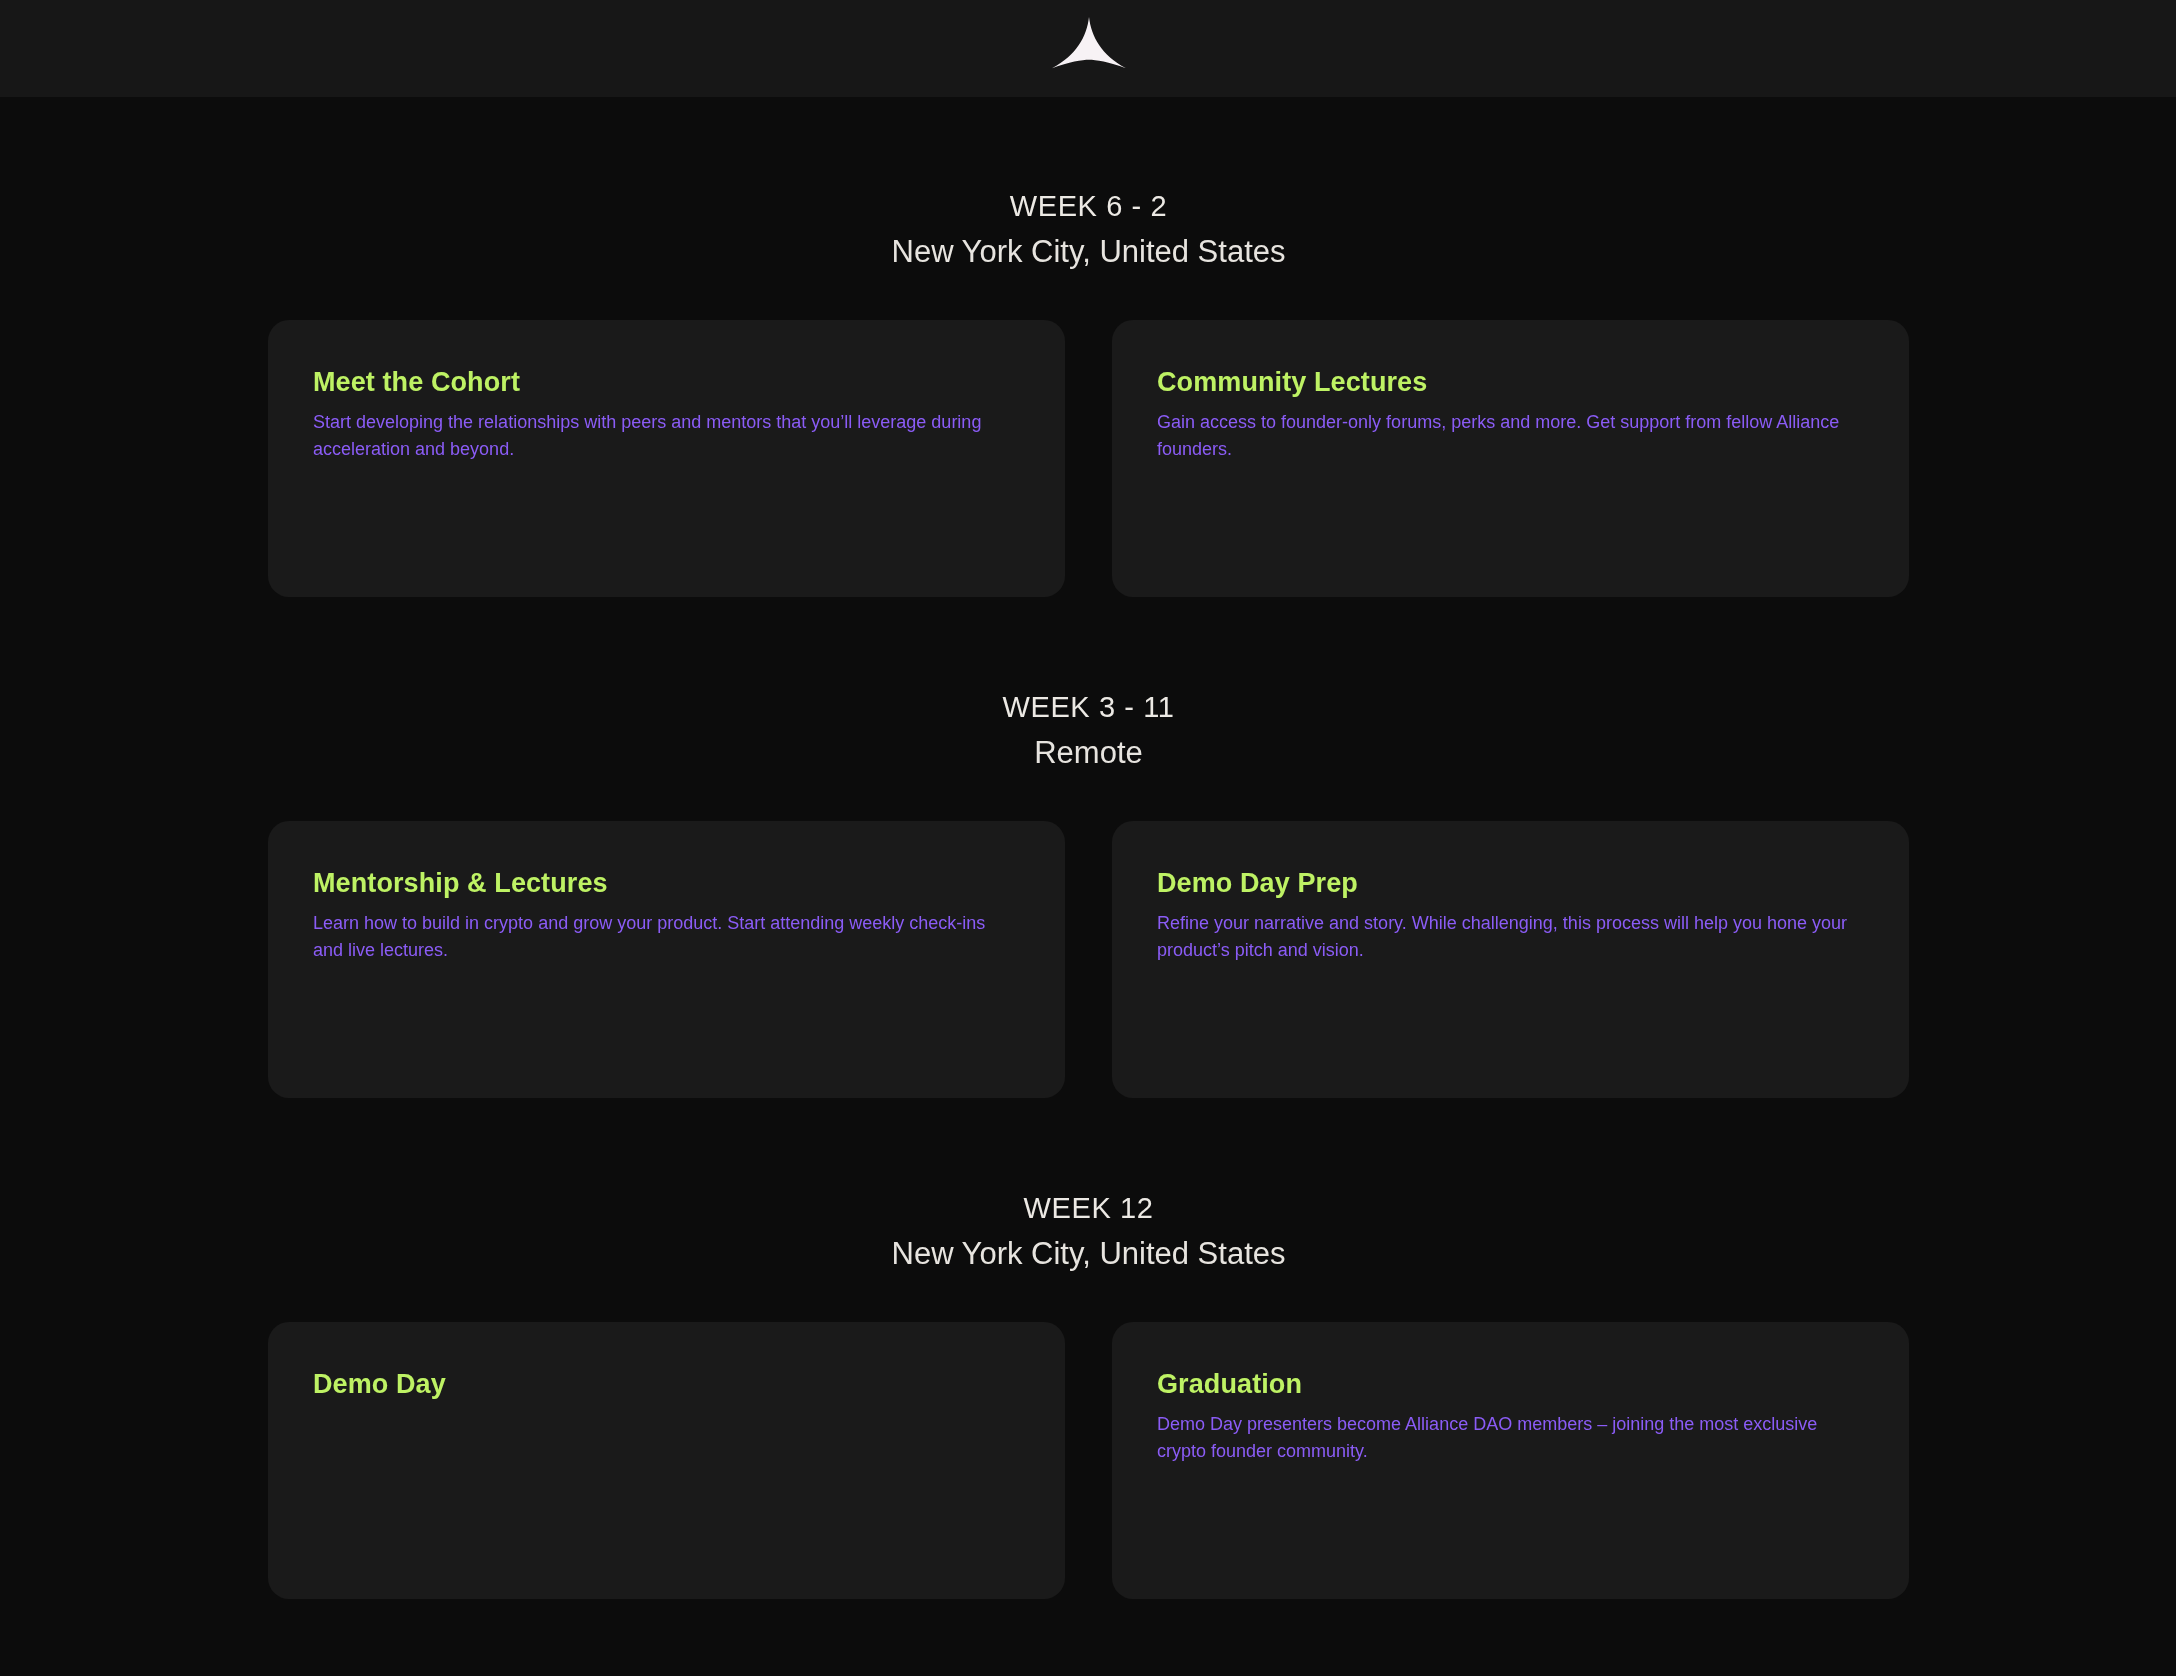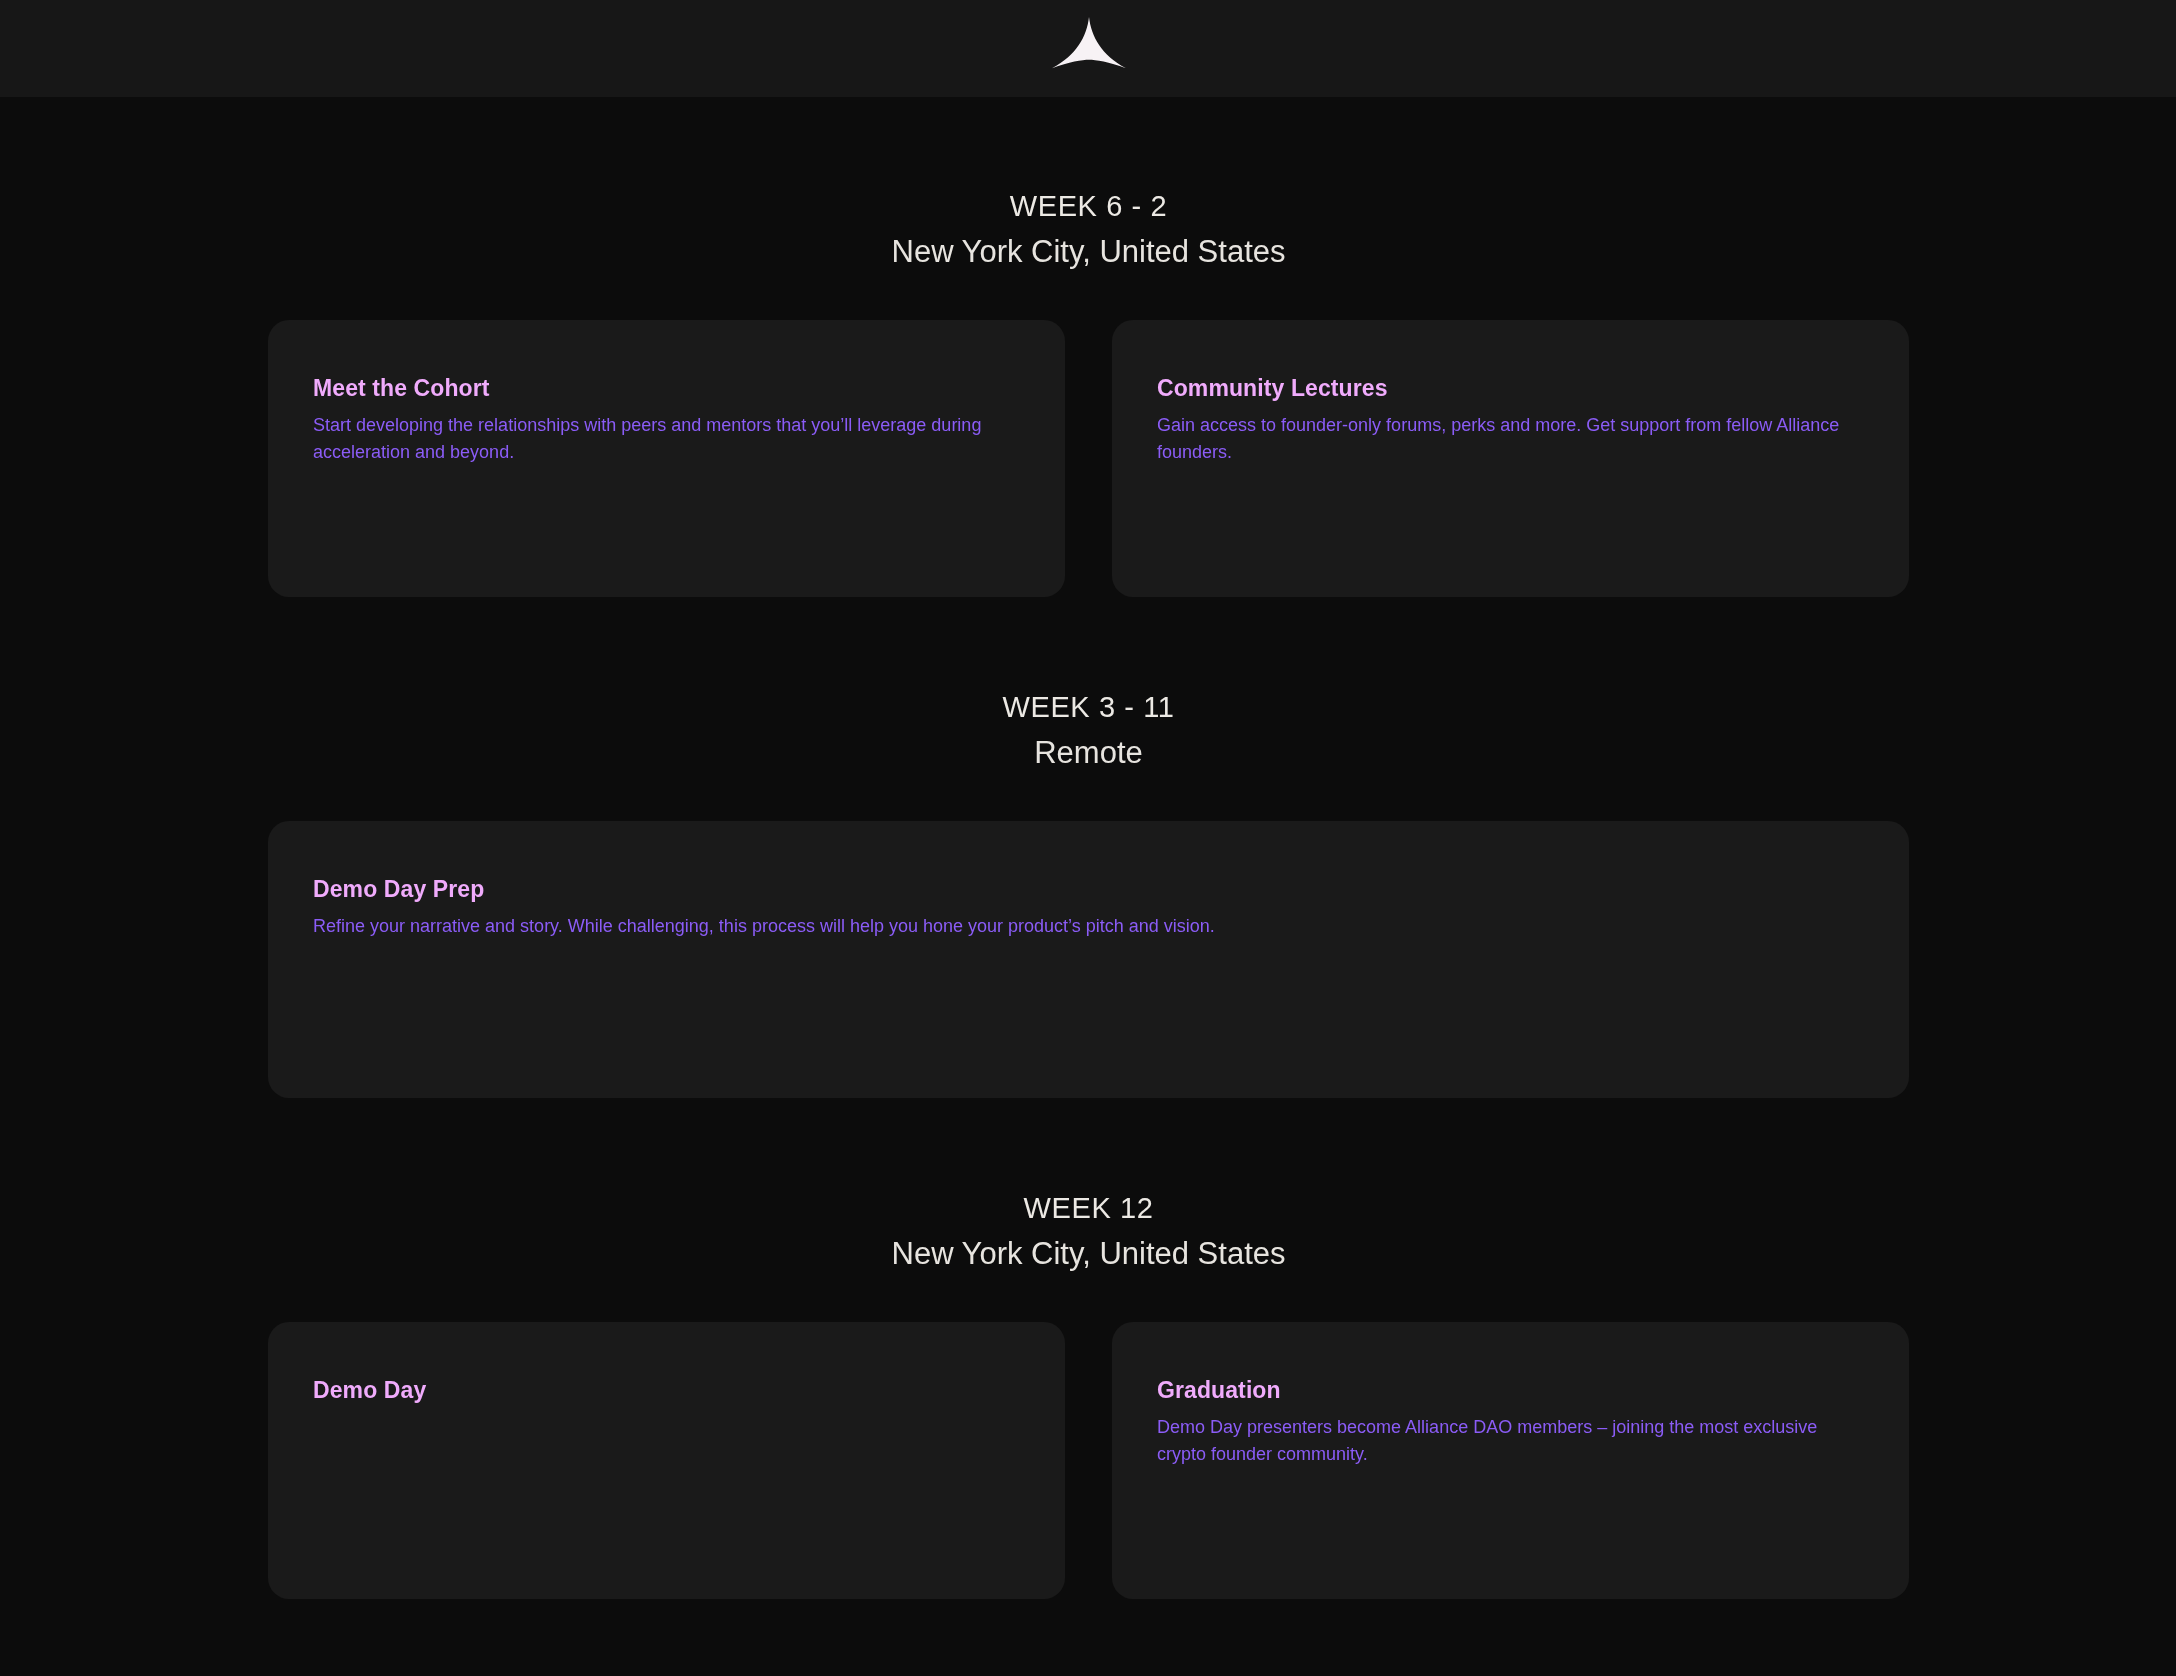--- a/index.html
+++ b/index.html
@@ -73,26 +73,25 @@
 
   .card {
     flex: 1 1 0;
     background: #1a1a1a;
     border-radius: 21px;
     padding: 46px 45px 49px 45px;
     min-height: 277px;
   }
 
   .card-title {
-    font-size: 23px;
+    font-size: 27px;
     font-weight: 700;
-    color: #f0abfc;
+    color: #bef264;
     line-height: 1.25;
     letter-spacing: 0.1px;
-    margin-top: 8px;
   }
 
   .card-body {
     font-size: 18px;
     font-weight: 400;
     color: #8b5cf6;
     line-height: 1.52;
     margin-top: 9px;
   }
 </style>
@@ -126,20 +125,24 @@
     </div>
   </section>
 
   <section class="week-section">
     <div class="section-heading">
       <div class="section-week">WEEK 3 - 11</div>
       <div class="section-location">Remote</div>
     </div>
     <div class="card-row">
       <article class="card">
+        <h3 class="card-title">Mentorship &amp; Lectures</h3>
+        <p class="card-body">Learn how to build in crypto and grow your product. Start attending weekly check-ins and live lectures.</p>
+      </article>
+      <article class="card">
         <h3 class="card-title">Demo Day Prep</h3>
         <p class="card-body">Refine your narrative and story. While challenging, this process will help you hone your product’s pitch and vision.</p>
       </article>
     </div>
   </section>
 
   <section class="week-section">
     <div class="section-heading">
       <div class="section-week">WEEK 12</div>
       <div class="section-location">New York City, United States</div>

